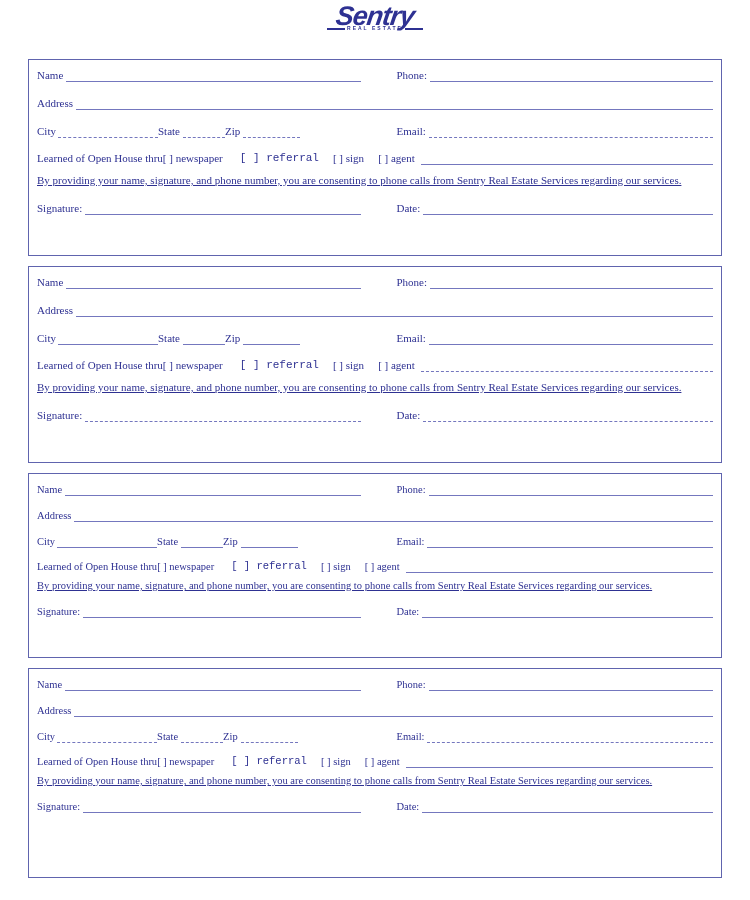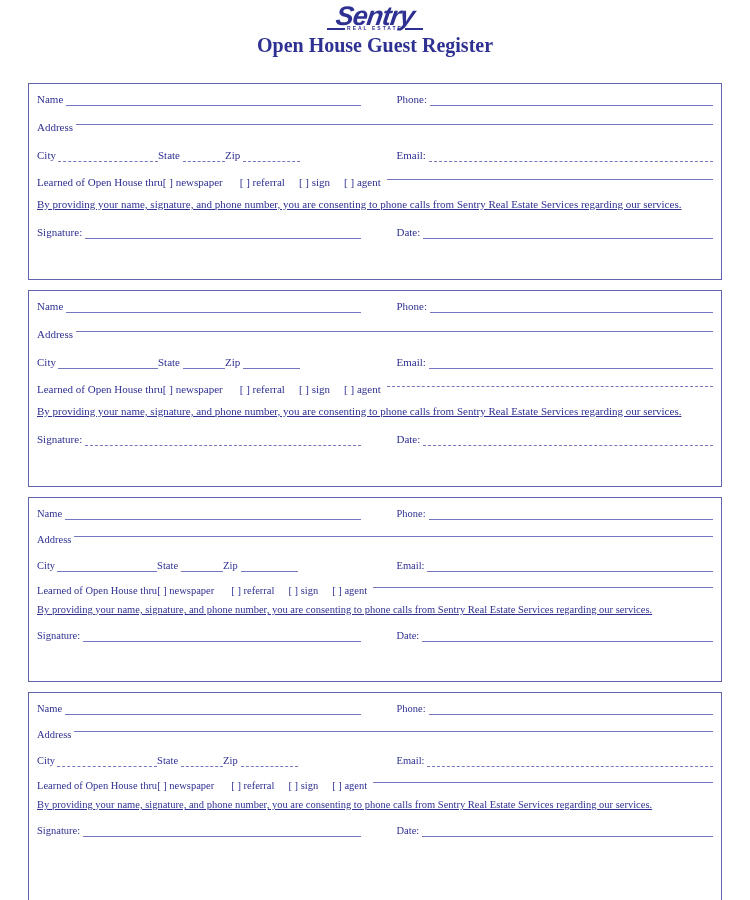--- a/index.html
+++ b/index.html
@@ -32,21 +32,21 @@
   .form-block{
     width:694px;margin:0 auto 10px;
     border:1.5px solid var(--border);
     padding:9px 8px 0;
     height:197px;overflow:hidden;
     font-size:11px;
   }
   .form-block.compact{height:185px;font-size:10.5px;}
   .form-block:last-child{height:210px;margin-bottom:0;}
 
-  .row{display:flex;align-items:flex-start;}
+  .row{display:flex;align-items:flex-end;}
   .col{display:flex;align-items:flex-end;}
   .col.left{width:48%;}
   .col.right{flex:1;margin-left:35px;}
   .lbl{white-space:nowrap;line-height:13px;}
   .lbl.sp{}
 
   .line{display:inline-block;height:4px;border-bottom:1.2px solid var(--line);}
   .line.flex{flex:1;margin-left:3px;}
   .line.city{width:100px;margin-left:2px;}
   .line.state{width:42px;margin-left:3px;}
@@ -56,42 +56,41 @@
   .r3{margin-top:15px;}
   .r4{margin-top:14px;}
   .consent{margin-top:8px;line-height:15px;text-decoration:underline;}
   .r6{margin-top:14px;}
   .compact .r2,.compact .r3{margin-top:13px;}
   .compact .r4{margin-top:12px;}
   .compact .consent{margin-top:6px;line-height:14px;}
   .compact .r6{margin-top:12px;}
 
   .opt{white-space:nowrap;line-height:13px;}
-  .opt.g1{margin-left:17px;}
+  .opt.g1{margin-left:17px;font-family:Liberation Mono, monospace;}
   .opt.g2{margin-left:14px;}
   .line.agent{margin-left:6px;}
 
   
   .csz-dotted .line.csz{border-bottom-style:dashed;border-bottom-width:1px;}
   .email-dotted .line.email{border-bottom-style:dashed;border-bottom-width:1px;}
   .agent-dotted .line.agent{border-bottom-style:dashed;border-bottom-width:1px;}
   .sig-dotted .line.sig{border-bottom-style:dashed;border-bottom-width:1px;}
 </style>
 </head>
 <body>
 
 <div class="page">
   <header>
     <div>
       <div class="logo-word">Sentry</div>
       <div class="logo-sub">
         <span>REAL ESTATE</span>
       </div>
     </div>
-    <h1 class="title">Open House Guest Register</h1>
   </header>
 
   <div class="blocks">
   <section class="form-block csz-dotted email-dotted">
     <div class="row r1">
       <div class="col left">
         <span class="lbl">Name</span>
         <span class="line flex"></span>
       </div>
       <div class="col right">

